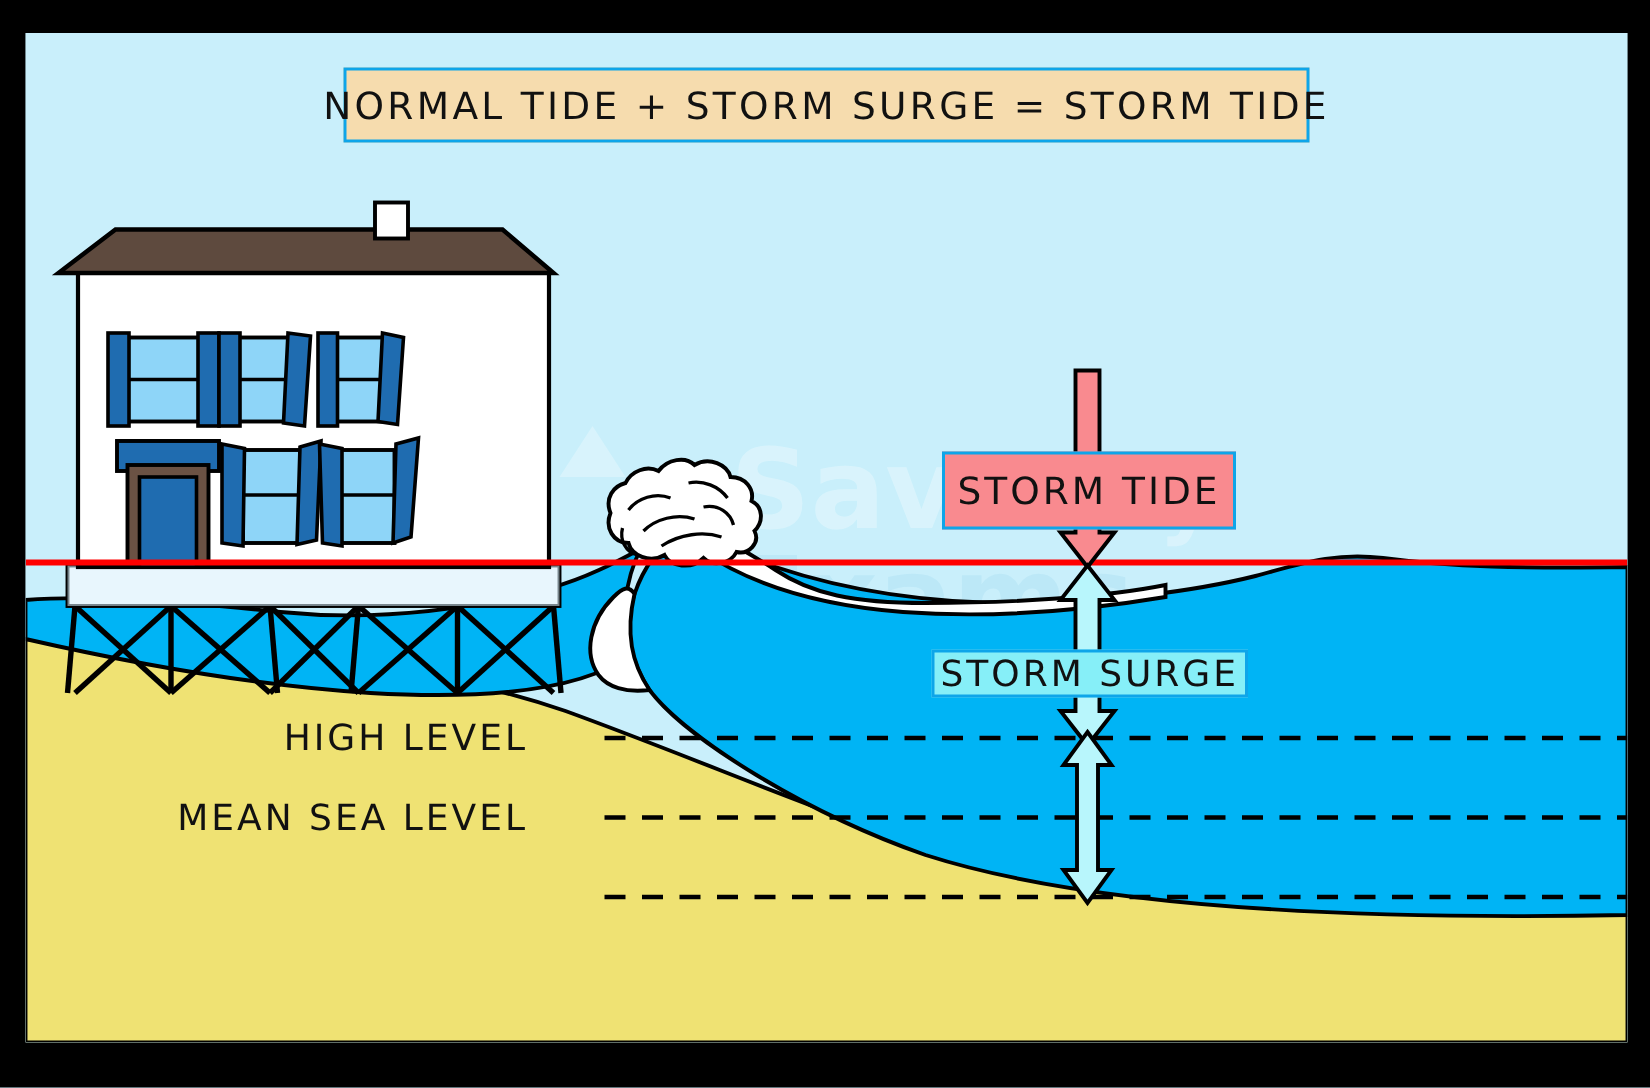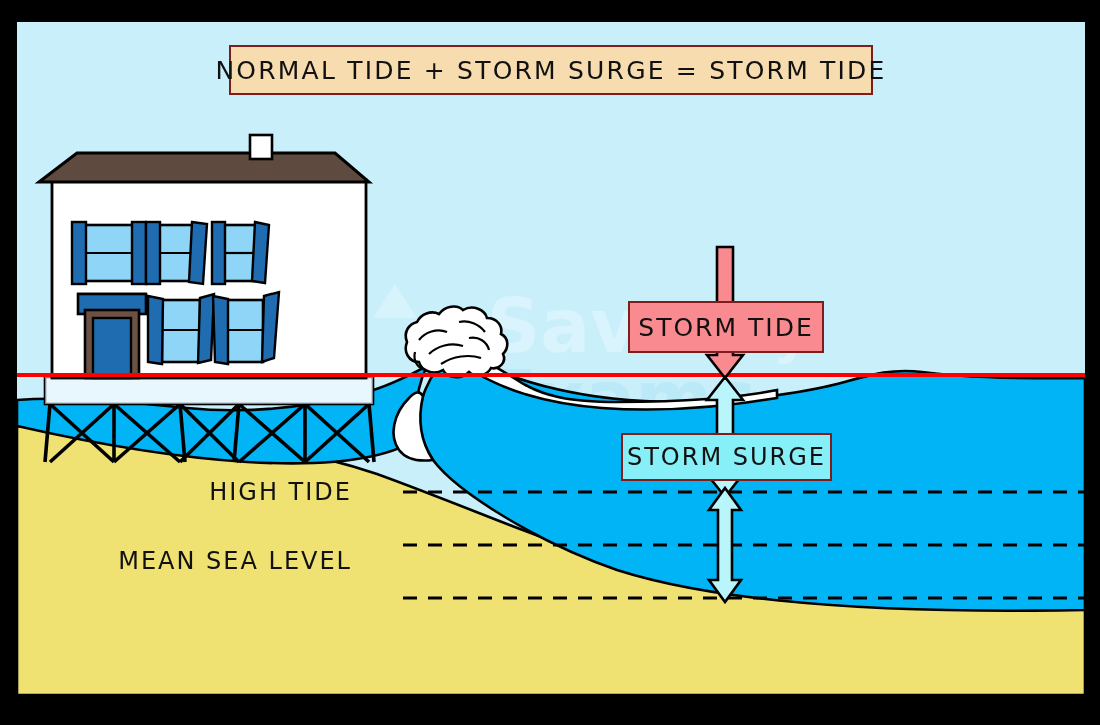--- a/index.html
+++ b/index.html
@@ -17,60 +17,60 @@
     background:#c9effb;
     overflow:hidden;
   }
   svg{display:block;}
   .diagram-svg{position:absolute;left:0;top:0;}
 
   
   .lbl{
     position:absolute;
     box-sizing:border-box;
-    border:2px solid #7f1d1d;
+    border:2px solid #0ea5e9;
     font-family:"DejaVu Sans", sans-serif;
     letter-spacing:2.0px;
     color:#111;
     display:flex;align-items:center;justify-content:center;
     white-space:nowrap;
     line-height:1;
   }
   #title-box{
     left:212px;top:23px;width:644px;height:50px;
     background:#f6dcae;font-size:25px;letter-spacing:2.2px;
     z-index:40;
   }
   #storm-tide-box{
     left:611px;top:279px;width:196px;height:52px;
     background:#f98a8f;font-size:25px;z-index:40;
   }
   #storm-surge-box{
-    left:604px;top:411px;width:211px;height:48px;
+    left:604px;top:411px;width:211px;height:32px;
     background:#86eff8;font-size:24px;z-index:40;
   }
   #normal-high-tide-box{
     left:736px;top:500px;width:281px;height:45px;
     background:#86eff8;font-size:24px;z-index:40;
   }
 
   
   .tide-label{
     position:absolute;
     font-family:"DejaVu Sans", sans-serif;
     font-size:24px;
     letter-spacing:2.0px;
     color:#111;
     white-space:nowrap;
     text-align:right;
     z-index:30;
     line-height:1;
   }
   #high-tide-label{right:733px;top:458px;}
-  #mean-sea-level-label{right:733px;top:511px;margin-top:16px;}
+  #mean-sea-level-label{right:733px;top:511px;}
   #low-tide-label{right:733px;top:564px;}
 </style>
 </head>
 <body>
 
 <div id="root">
   <div id="stage">
 
     <svg class="diagram-svg" width="1068" height="673" viewBox="0 0 1068 673">
       <defs>
@@ -259,19 +259,19 @@
       </g>
     </svg>
 
     <div class="lbl" id="title-box">NORMAL TIDE + STORM SURGE = STORM TIDE</div>
 
     <div class="lbl" id="storm-tide-box">STORM TIDE</div>
 
     <div class="lbl" id="storm-surge-box">STORM SURGE</div>
 
 
-    <div class="tide-label" id="high-tide-label">HIGH TIDE</div>
+    <div class="tide-label" id="high-tide-label">HIGH LEVEL</div>
 
     <div class="tide-label" id="mean-sea-level-label">MEAN SEA LEVEL</div>
 
 
   </div>
 </div>
 
 </body></html>

